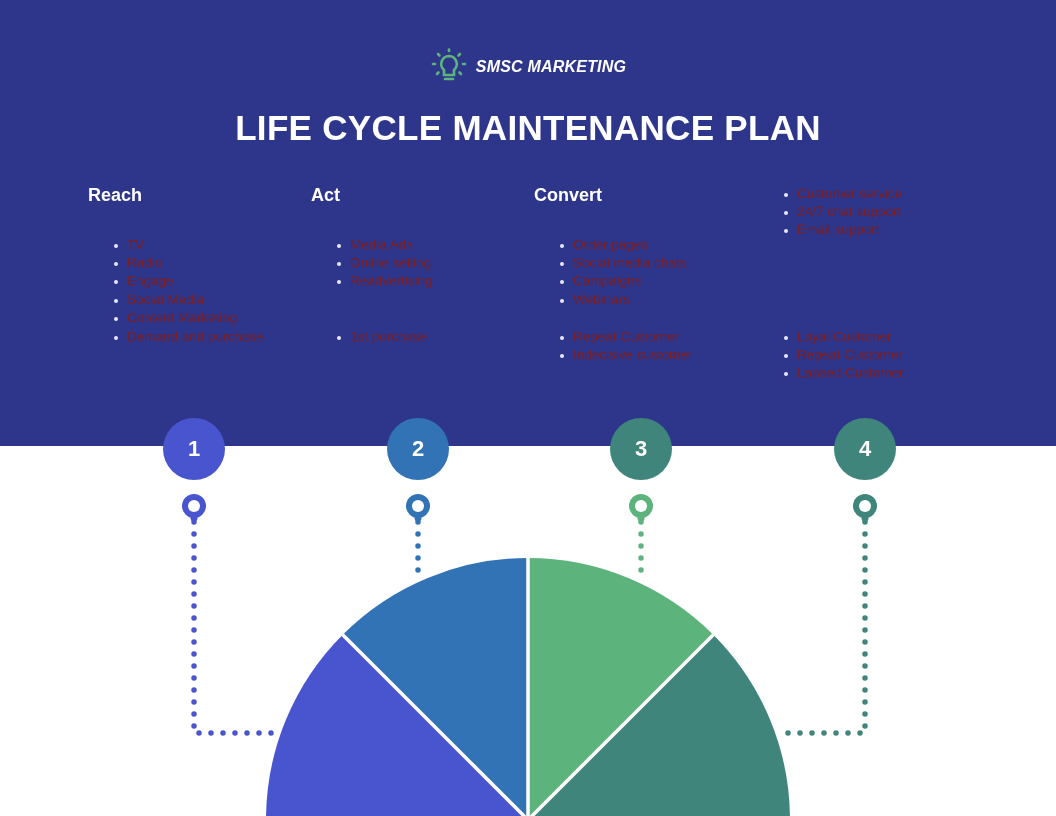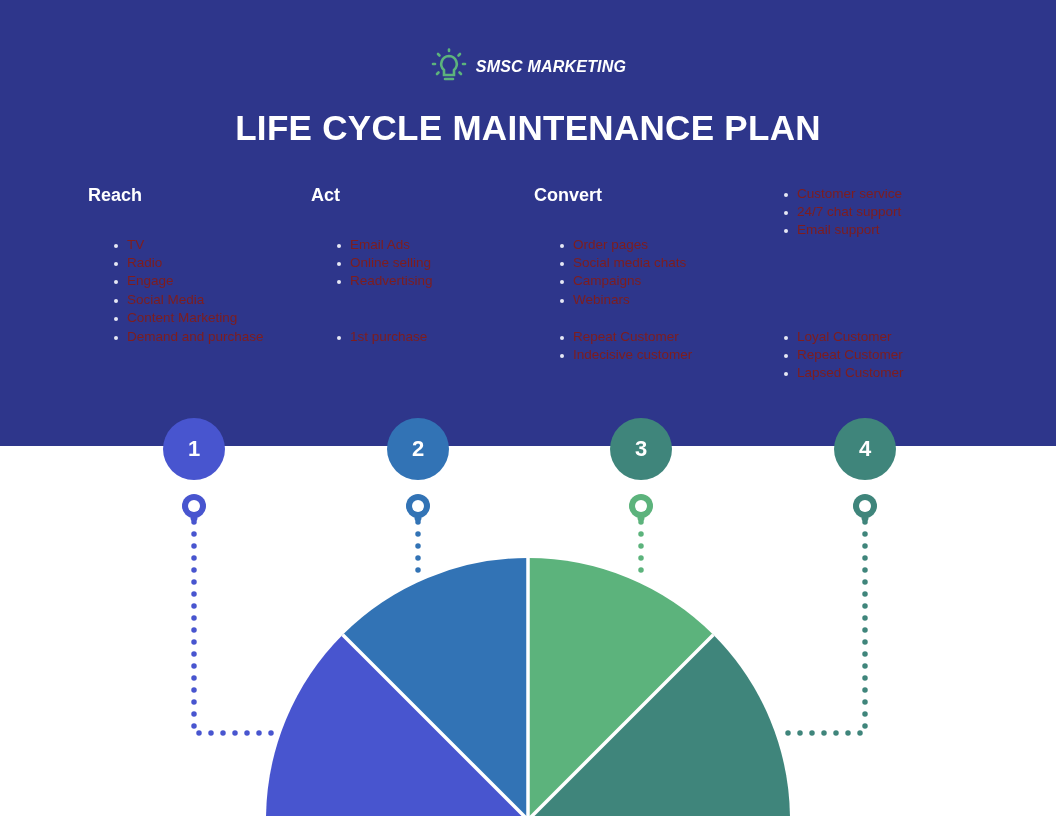--- a/index.html
+++ b/index.html
@@ -54,21 +54,21 @@
     <li>Content Marketing</li>
   </ul>
   <ul class="second">
     <li>Demand and purchase</li>
   </ul>
 </div>
 
 <div class="col" style="left:311px">
   <h2>Act</h2>
   <ul>
-    <li>Email Ads</li>
+    <li>Media Ads</li>
     <li>Online selling</li>
     <li>Readvertising</li>
   </ul>
   <ul class="second">
     <li>1st purchase</li>
   </ul>
 </div>
 
 <div class="col" style="left:534px">
   <h2>Convert</h2>

